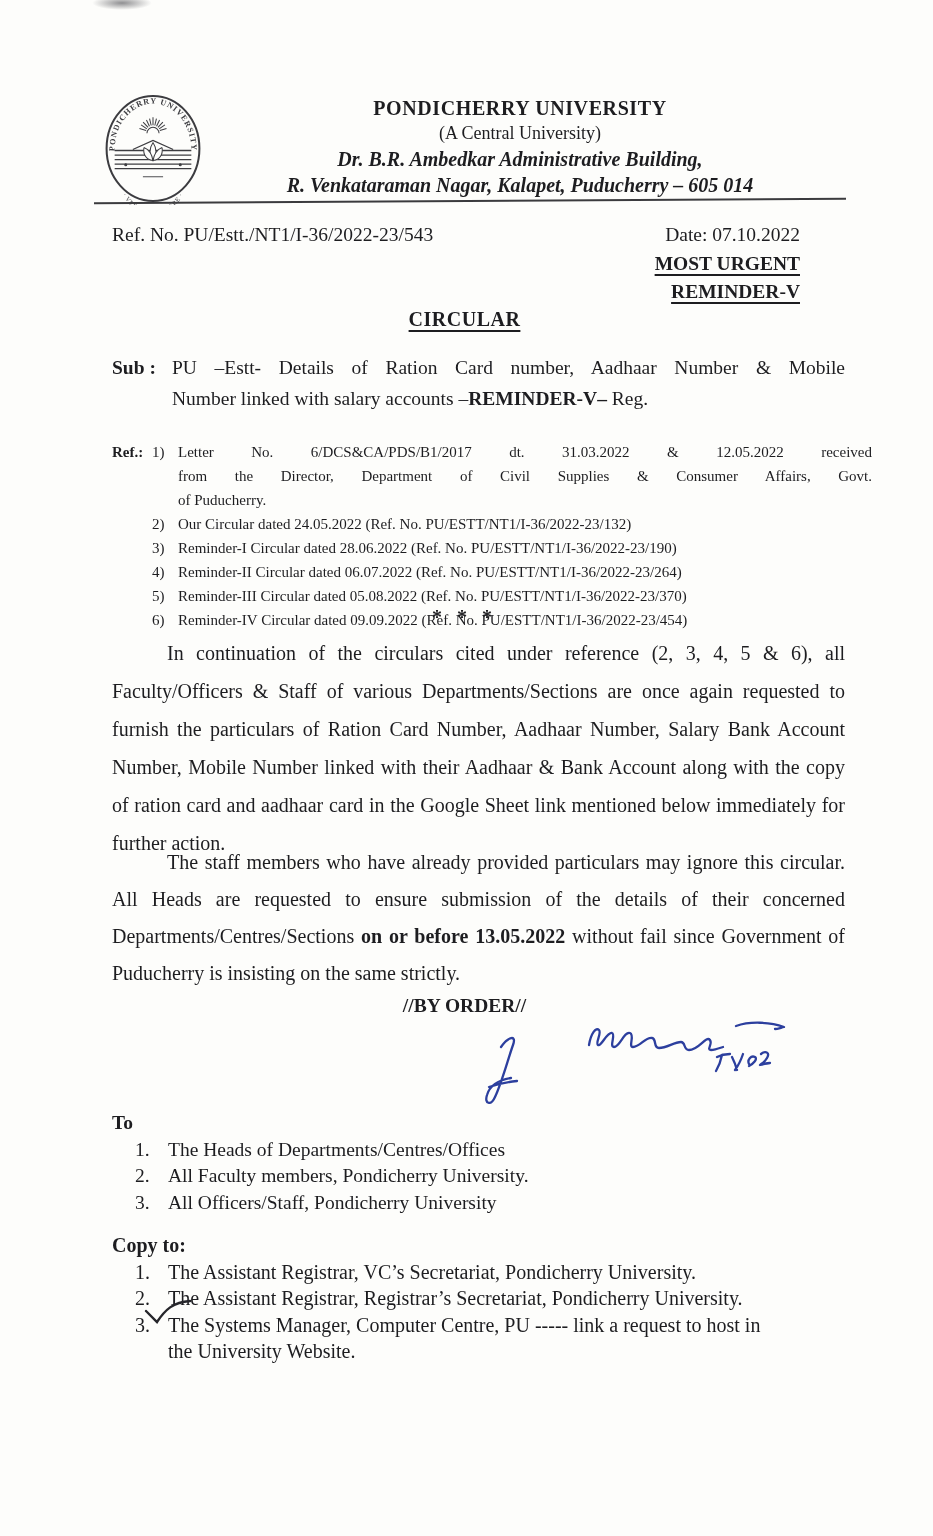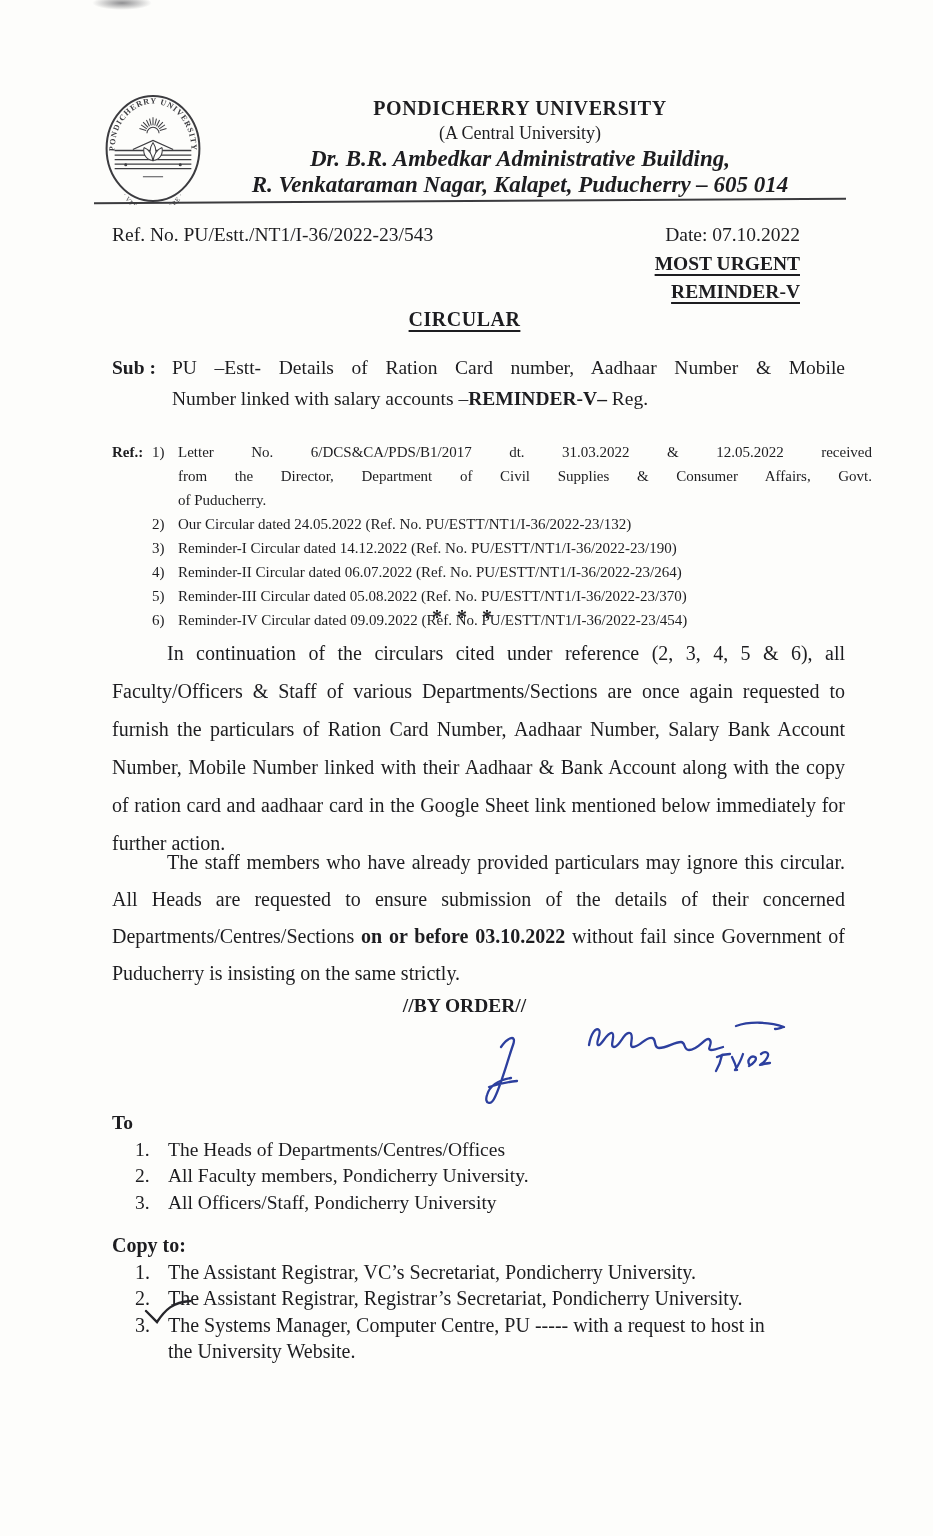--- a/index.html
+++ b/index.html
@@ -17,21 +17,21 @@
     background:radial-gradient(ellipse at center, rgba(70,70,75,.6), rgba(70,70,75,0) 70%);
   }
   
   .seal{position:absolute;left:102px;top:92px;}
   .letterhead{
     position:absolute;left:195px;top:96px;width:650px;
     text-align:center;line-height:24px;
   }
   .h-univ{font-weight:bold;font-size:20px;letter-spacing:.6px;}
   .h-type{font-size:18px;margin-top:1px;}
-  .h-bld,.h-addr{font-weight:bold;font-style:italic;font-size:23px;margin-top:2px;text-align:center;}
+  .h-bld,.h-addr{font-weight:bold;font-style:italic;font-size:20px;margin-top:2px;text-align:center;}
   .rule{
     position:absolute;left:94px;top:200px;width:752px;height:2px;
     background:#3b3b3e;transform:rotate(-.35deg);
   }
   
   .refrow{
     position:absolute;left:112px;top:224px;width:688px;
     display:flex;justify-content:space-between;font-size:19.5px;gap:27px;
   }
   .right-label{
@@ -187,42 +187,42 @@
           <div class="just-line">from the Director, Department of Civil Supplies &amp; Consumer Affairs, Govt.</div>
           <div>of Puducherry.</div>
         </div>
       </div>
       <div class="ref-item">
         <div class="ref-num">2)</div>
         <div class="nowrap">Our Circular dated 24.05.2022 (Ref. No. PU/ESTT/NT1/I-36/2022-23/132)</div>
       </div>
       <div class="ref-item">
         <div class="ref-num">3)</div>
-        <div class="nowrap">Reminder-I Circular dated 14.12.2022 (Ref. No. PU/ESTT/NT1/I-36/2022-23/190)</div>
+        <div class="nowrap">Reminder-I Circular dated 28.06.2022 (Ref. No. PU/ESTT/NT1/I-36/2022-23/190)</div>
       </div>
       <div class="ref-item">
         <div class="ref-num">4)</div>
         <div class="nowrap">Reminder-II Circular dated 06.07.2022 (Ref. No. PU/ESTT/NT1/I-36/2022-23/264)</div>
       </div>
       <div class="ref-item">
         <div class="ref-num">5)</div>
         <div class="nowrap">Reminder-III Circular dated 05.08.2022 (Ref. No. PU/ESTT/NT1/I-36/2022-23/370)</div>
       </div>
       <div class="ref-item">
         <div class="ref-num">6)</div>
         <div class="nowrap">Reminder-IV Circular dated 09.09.2022 (Ref. No. PU/ESTT/NT1/I-36/2022-23/454)</div>
       </div>
     </div>
   </div>
 
   <div class="stars">* * *</div>
 
   <div class="para para1">In continuation of the circulars cited under reference (2, 3, 4, 5 &amp; 6), all Faculty/Officers &amp; Staff of various Departments/Sections are once again requested to furnish the particulars of Ration Card Number, Aadhaar Number, Salary Bank Account Number, Mobile Number linked with their Aadhaar &amp; Bank Account along with the copy of ration card and aadhaar card in the Google Sheet link mentioned below immediately for further action.</div>
 
-  <div class="para para2"><span>The staff members who have already provided particulars may ignore this circular. All Heads are requested to ensure submission of the details of their concerned Departments/Centres/Sections </span><span class="b">on or before 03.10.2022</span><span> without fail since Government of Puducherry is insisting on the same strictly.</span></div>
+  <div class="para para2"><span>The staff members who have already provided particulars may ignore this circular. All Heads are requested to ensure submission of the details of their concerned Departments/Centres/Sections </span><span class="b">on or before 13.05.2022</span><span> without fail since Government of Puducherry is insisting on the same strictly.</span></div>
 
   <div class="by-order">//BY ORDER//</div>
 
   <svg class="signature" width="345" height="100" viewBox="0 0 345 100">
     <g fill="none" stroke="#2c3f9e" stroke-width="2.3" stroke-linecap="round" stroke-linejoin="round">
       <path d="M134 33 c2 -12 7 -18 10 -15 c3 3 -4 13 -1 15 c3 2 9 -13 14 -12 c4 1 -3 14 2 14 c6 0 10 -16 16 -14 c5 2 -2 14 3 14 c7 0 12 -10 19 -9 c5 1 1 10 7 10 c8 0 15 -6 22 -6 c5 0 2 8 8 8 c10 0 17 -15 21 -10 c3 4 -4 10 1 10 c4 0 9 -2 12 -3"></path>
       <path d="M281 14 c14 -5 34 -4 48 1 c-4 1 -7 2 -9 2"></path>
       <path d="M262 45 c4 -2 9 -3 13 -3 m-8 1 c-1 5 -3 11 -6 16 m16 -14 c2 4 4 9 5 13 m6 -16 c-2 6 -5 12 -8 16 m14 -6 c-2 -4 2 -9 6 -7 c3 2 -2 7 -6 9 m12 -12 c5 -4 9 -1 6 4 c-2 4 -6 6 -7 7 c4 -1 8 -2 10 -2"></path>
       <path d="M46 35 c7 -10 16 -13 12 -2 c-5 14 -11 37 -18 52 c-4 9 -11 7 -8 -2 c3 -10 12 -15 24 -17 m-22 9 c9 -3 19 -5 28 -6"></path>
     </g>
@@ -254,21 +254,21 @@
         <div class="num-cell">1.</div>
         <div>The Assistant Registrar, VC’s Secretariat, Pondicherry University.</div>
       </div>
       <div class="num-row">
         <div class="num-cell">2.</div>
         <div>The Assistant Registrar, Registrar’s Secretariat, Pondicherry University.</div>
       </div>
       <div class="num-row">
         <div class="num-cell">3.</div>
         <div>
-          <div>The Systems Manager, Computer Centre, PU ----- with a request to host in</div>
+          <div>The Systems Manager, Computer Centre, PU ----- link a request to host in</div>
           <div>the University Website.</div>
         </div>
       </div>
     </div>
   </div>
 
   <svg class="checkmark" width="50" height="28" viewBox="0 0 50 28">
     <path d="M3 13 c4 4 8 8 11 11 C22 12 30 4 47 3" fill="none" stroke="#26262b" stroke-width="2.4" stroke-linecap="round"></path>
   </svg>
 

